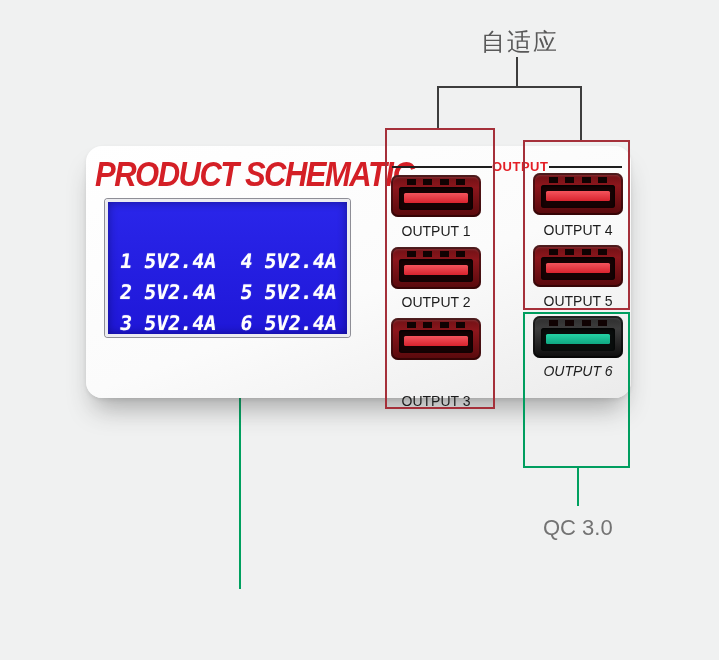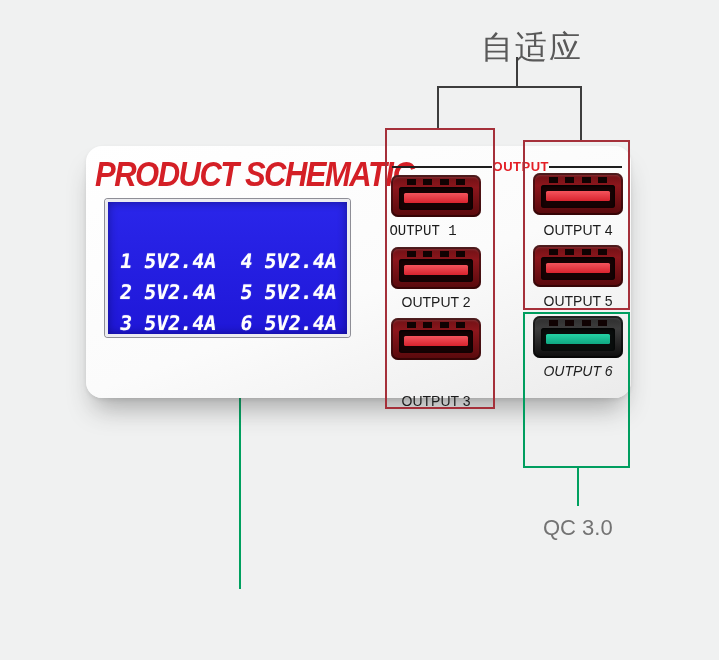--- a/index.html
+++ b/index.html
@@ -6,21 +6,21 @@
   body { background:#f0f1f1; font-family:"Liberation Sans", sans-serif; }
   .stage { position:relative; width:719px; height:660px; background:#f0f1f1; overflow:hidden; }
 
   
   .cline { position:absolute; background:#3d3d3d; }
   .cline.v { width:1.5px; }
   .cline.h { height:1.5px; }
   .gline { position:absolute; background:#00a05f; }
 
   
-  .adaptive-label { position:absolute; left:481px; top:26px; font-size:32px; color:#595959; letter-spacing:2px; }
+  .adaptive-label { position:absolute; left:481px; top:26px; font-size:24px; color:#595959; letter-spacing:2px; }
 
   
   .badge { position:absolute; left:36px; top:128px; width:52px; height:52px; border-radius:50%;
            background:radial-gradient(circle at 35% 30%, #d8ololder, #c5212f 60%, #a5101f);
            background:radial-gradient(circle at 35% 30%, #dd4050, #c5212f 60%, #a5101f);
            color:#fff; font-size:23px; font-weight:bold; display:flex; align-items:center; justify-content:center; z-index:5; }
 
   
   .panel { position:absolute; left:86px; top:146px; width:545px; height:252px; border-radius:16px;
            background:linear-gradient(160deg,#ffffff 0%,#fbfbfb 55%,#ebebeb 100%);
@@ -36,21 +36,21 @@
          box-shadow:0 0 0 1px #8e8e96, inset 0 0 10px rgba(0,0,40,0.45);
          padding:44px 0 0 12px; }
   .lcd-row { font-family:"DejaVu Sans Mono", monospace; font-weight:bold; font-size:20px; color:#ffffff;
              line-height:31px; white-space:pre; transform:skewX(-8deg); text-shadow:0 0 1px rgba(255,255,255,0.65); }
 
   .caption { position:absolute; left:107px; top:349px; z-index:2; font-size:16px; font-weight:500;
              color:#121212; letter-spacing:-0.2px; }
 
   
   .out-line { position:absolute; height:1.5px; background:#1e1e1e; z-index:2; }
-  .out-label { position:absolute; left:492px; top:159px; width:57px; text-align:right; z-index:2;
+  .out-label { position:absolute; left:492px; top:159px; width:57px; text-align:left; z-index:2;
                color:#e31e25; font-size:13px; font-weight:600; letter-spacing:0.5px; }
 
   
   .port { position:absolute; width:90px; height:42px; border-radius:7px; z-index:2; }
   .port.std { background:linear-gradient(180deg,#6d1014,#8c161c 30%,#57090c);
               box-shadow:inset 0 0 0 2px rgba(25,0,0,0.55), inset 0 2px 3px rgba(255,255,255,0.25); }
   .port.qc  { background:linear-gradient(180deg,#2c2c2c,#3d3d3d 30%,#0d0d0d);
               box-shadow:inset 0 0 0 2px rgba(0,0,0,0.6), inset 0 2px 3px rgba(255,255,255,0.22); }
   .pins { position:absolute; top:4px; left:16px; width:58px; height:6px;
           background:repeating-linear-gradient(90deg,#100202 0 9px, rgba(0,0,0,0) 9px 16.3px); }
@@ -97,21 +97,21 @@
   <div class="out-line" style="left:392px; top:166px; width:100px;"></div>
   <div class="out-label">OUTPUT</div>
   <div class="out-line" style="left:549px; top:166px; width:73px;"></div>
 
   <div class="port std" style="left:391px; top:175px;">
     <div class="pins"></div>
     <div class="socket">
         <div class="tongue"></div>
       </div>
   </div>
-  <div class="port-label" style="left:378px; top:223px;font-family:Liberation Mono, monospace;">OUTPUT 1</div>
+  <div class="port-label" style="left:391px; top:223px;">OUTPUT 1</div>
 
   <div class="port std" style="left:391px; top:247px;">
     <div class="pins"></div>
     <div class="socket">
         <div class="tongue"></div>
       </div>
   </div>
   <div class="port-label" style="left:391px; top:294px;">OUTPUT 2</div>
 
   <div class="port std" style="left:391px; top:318px;">

